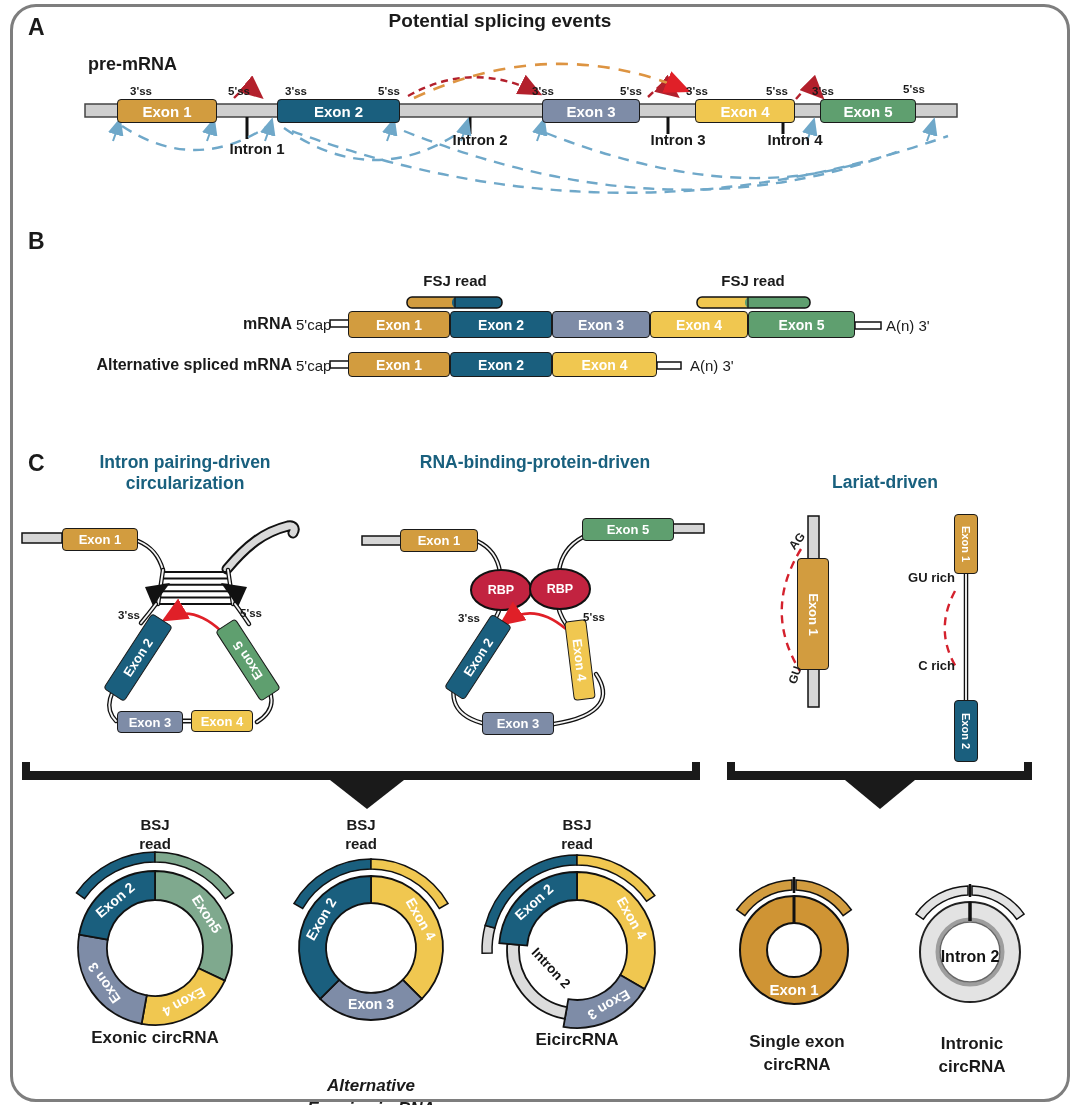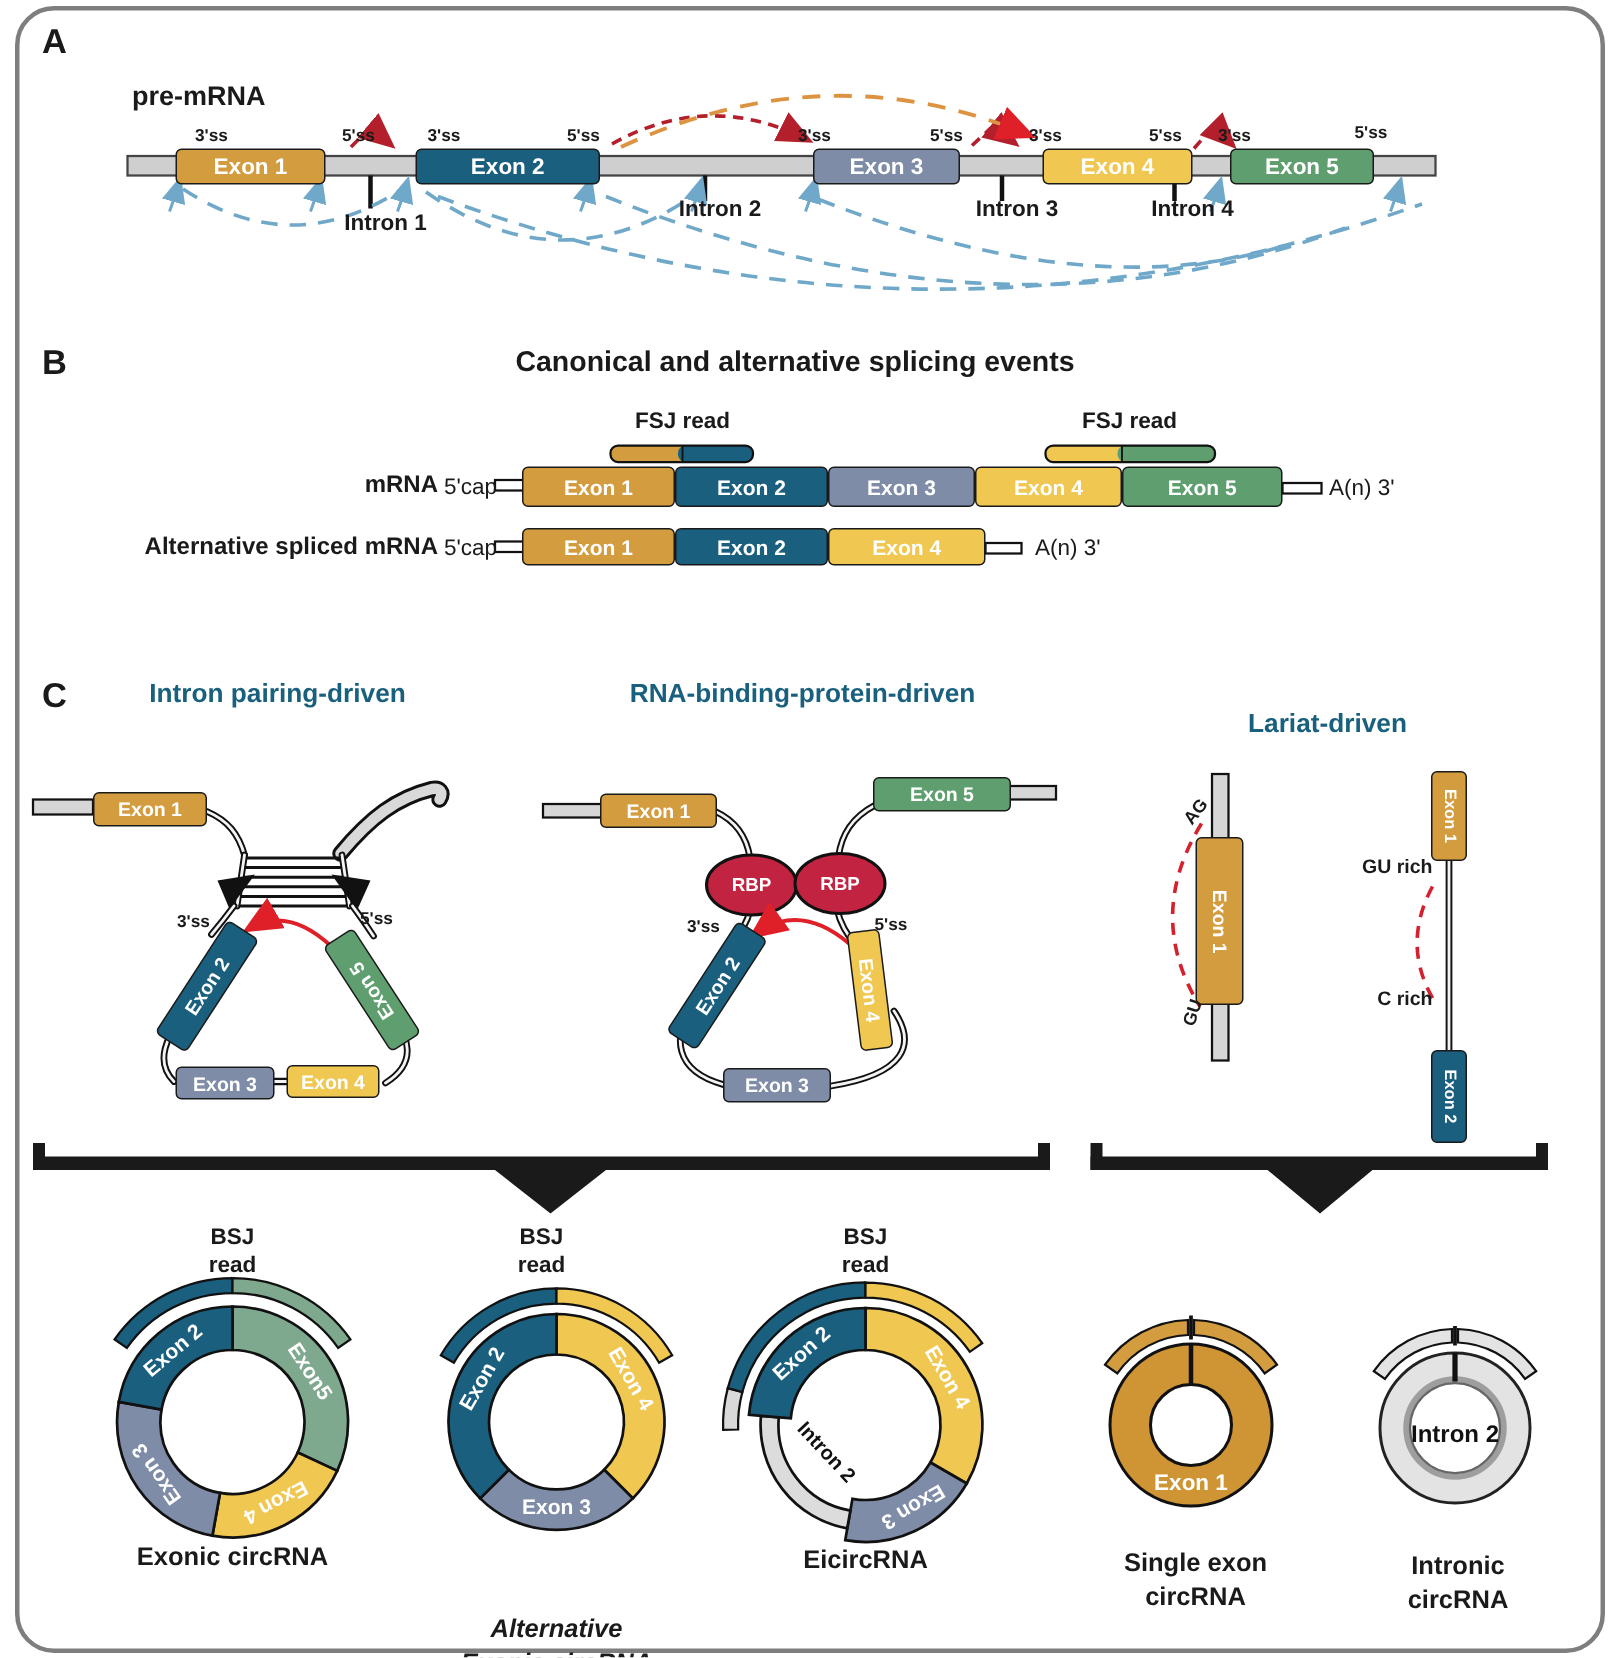--- a/index.html
+++ b/index.html
@@ -220,20 +220,21 @@
       <line x1="970" y1="884" x2="970" y2="897" stroke="#111" stroke-width="2.5"></line>
       <circle cx="970" cy="952" r="40" fill="none" stroke="#e3e3e3" stroke-width="18"></circle>
       <circle cx="970" cy="952" r="32.5" fill="none" stroke="#9e9e9e" stroke-width="4"></circle>
       <circle cx="970" cy="952" r="50" fill="none" stroke="#222" stroke-width="2"></circle>
       <circle cx="970" cy="952" r="30" fill="none" stroke="#666" stroke-width="1.5"></circle>
       <line x1="970" y1="902" x2="970" y2="921" stroke="#111" stroke-width="3.5"></line>
     </g>
   </svg>
 
   <div class="lbl panelLetter" style="left:28px;top:14px;">A</div>
+  <div class="lbl title" style="left:200px;top:10px;width:600px;">Potential splicing events</div>
   <div class="lbl b" style="left:88px;top:54px;font-size:18px;">pre-mRNA</div>
 
   <div class="exon c-e1" style="left:117px;top:99px;width:100px;height:24px;font-size:15px;">Exon 1</div>
   <div class="exon c-e2" style="left:277px;top:99px;width:123px;height:24px;font-size:15px;">Exon 2</div>
   <div class="exon c-e3" style="left:542px;top:99px;width:98px;height:24px;font-size:15px;">Exon 3</div>
   <div class="exon c-e4" style="left:695px;top:99px;width:100px;height:24px;font-size:15px;">Exon 4</div>
   <div class="exon c-e5" style="left:820px;top:99px;width:96px;height:24px;font-size:15px;">Exon 5</div>
 
   <div class="lbl ss" style="left:130px;top:85px;">3'ss</div>
   <div class="lbl ss" style="left:228px;top:85px;">5'ss</div>
@@ -245,21 +246,20 @@
   <div class="lbl ss" style="left:766px;top:85px;">5'ss</div>
   <div class="lbl ss" style="left:812px;top:85px;">3'ss</div>
   <div class="lbl ss" style="left:903px;top:83px;">5'ss</div>
 
   <div class="lbl intron" style="left:212px;top:140px;width:90px;">Intron 1</div>
   <div class="lbl intron" style="left:435px;top:131px;width:90px;">Intron 2</div>
   <div class="lbl intron" style="left:633px;top:131px;width:90px;">Intron 3</div>
   <div class="lbl intron" style="left:750px;top:131px;width:90px;">Intron 4</div>
 
   <div class="lbl panelLetter" style="left:28px;top:228px;">B</div>
-  <div class="lbl title" style="left:180px;top:231px;width:700px;">Canonical and alternative splicing events</div>
 
   <div class="lbl b" style="left:405px;top:272px;width:100px;text-align:center;font-size:15px;">FSJ read</div>
   <div class="lbl b" style="left:703px;top:272px;width:100px;text-align:center;font-size:15px;">FSJ read</div>
 
   <div class="lbl b" style="left:180px;top:315px;width:112px;text-align:right;font-size:16px;">mRNA</div>
   <div class="lbl" style="left:296px;top:316px;font-size:15px;">5'cap</div>
   <div class="exon c-e1" style="left:348px;top:311px;width:102px;height:27px;font-size:14px;">Exon 1</div>
   <div class="exon c-e2" style="left:450px;top:311px;width:102px;height:27px;font-size:14px;">Exon 2</div>
   <div class="exon c-e3" style="left:552px;top:311px;width:98px;height:27px;font-size:14px;">Exon 3</div>
   <div class="exon c-e4" style="left:650px;top:311px;width:98px;height:27px;font-size:14px;">Exon 4</div>
@@ -270,20 +270,21 @@
   <div class="lbl" style="left:296px;top:357px;font-size:15px;">5'cap</div>
   <div class="exon c-e1" style="left:348px;top:352px;width:102px;height:25px;font-size:14px;">Exon 1</div>
   <div class="exon c-e2" style="left:450px;top:352px;width:102px;height:25px;font-size:14px;">Exon 2</div>
   <div class="exon c-e4" style="left:552px;top:352px;width:105px;height:25px;font-size:14px;">Exon 4</div>
   <div class="lbl" style="left:690px;top:357px;font-size:15px;">A(n) 3'</div>
 
 
   <div class="lbl panelLetter" style="left:28px;top:450px;">C</div>
   <div class="lbl cTitle" style="left:60px;top:452px;width:250px;">
     <div>Intron pairing-driven</div>
+    <div>circularization</div>
   </div>
   <div class="lbl cTitle" style="left:405px;top:452px;width:260px;">
     <div>RNA-binding-protein-driven</div>
   </div>
   <div class="lbl cTitle" style="left:770px;top:472px;width:230px;">
     <div>Lariat-driven</div>
   </div>
 
   <div class="exon c-e1" style="left:62px;top:528px;width:76px;height:23px;font-size:13px;">Exon 1</div>
   <div class="lbl ss" style="left:118px;top:609px;">3'ss</div>

